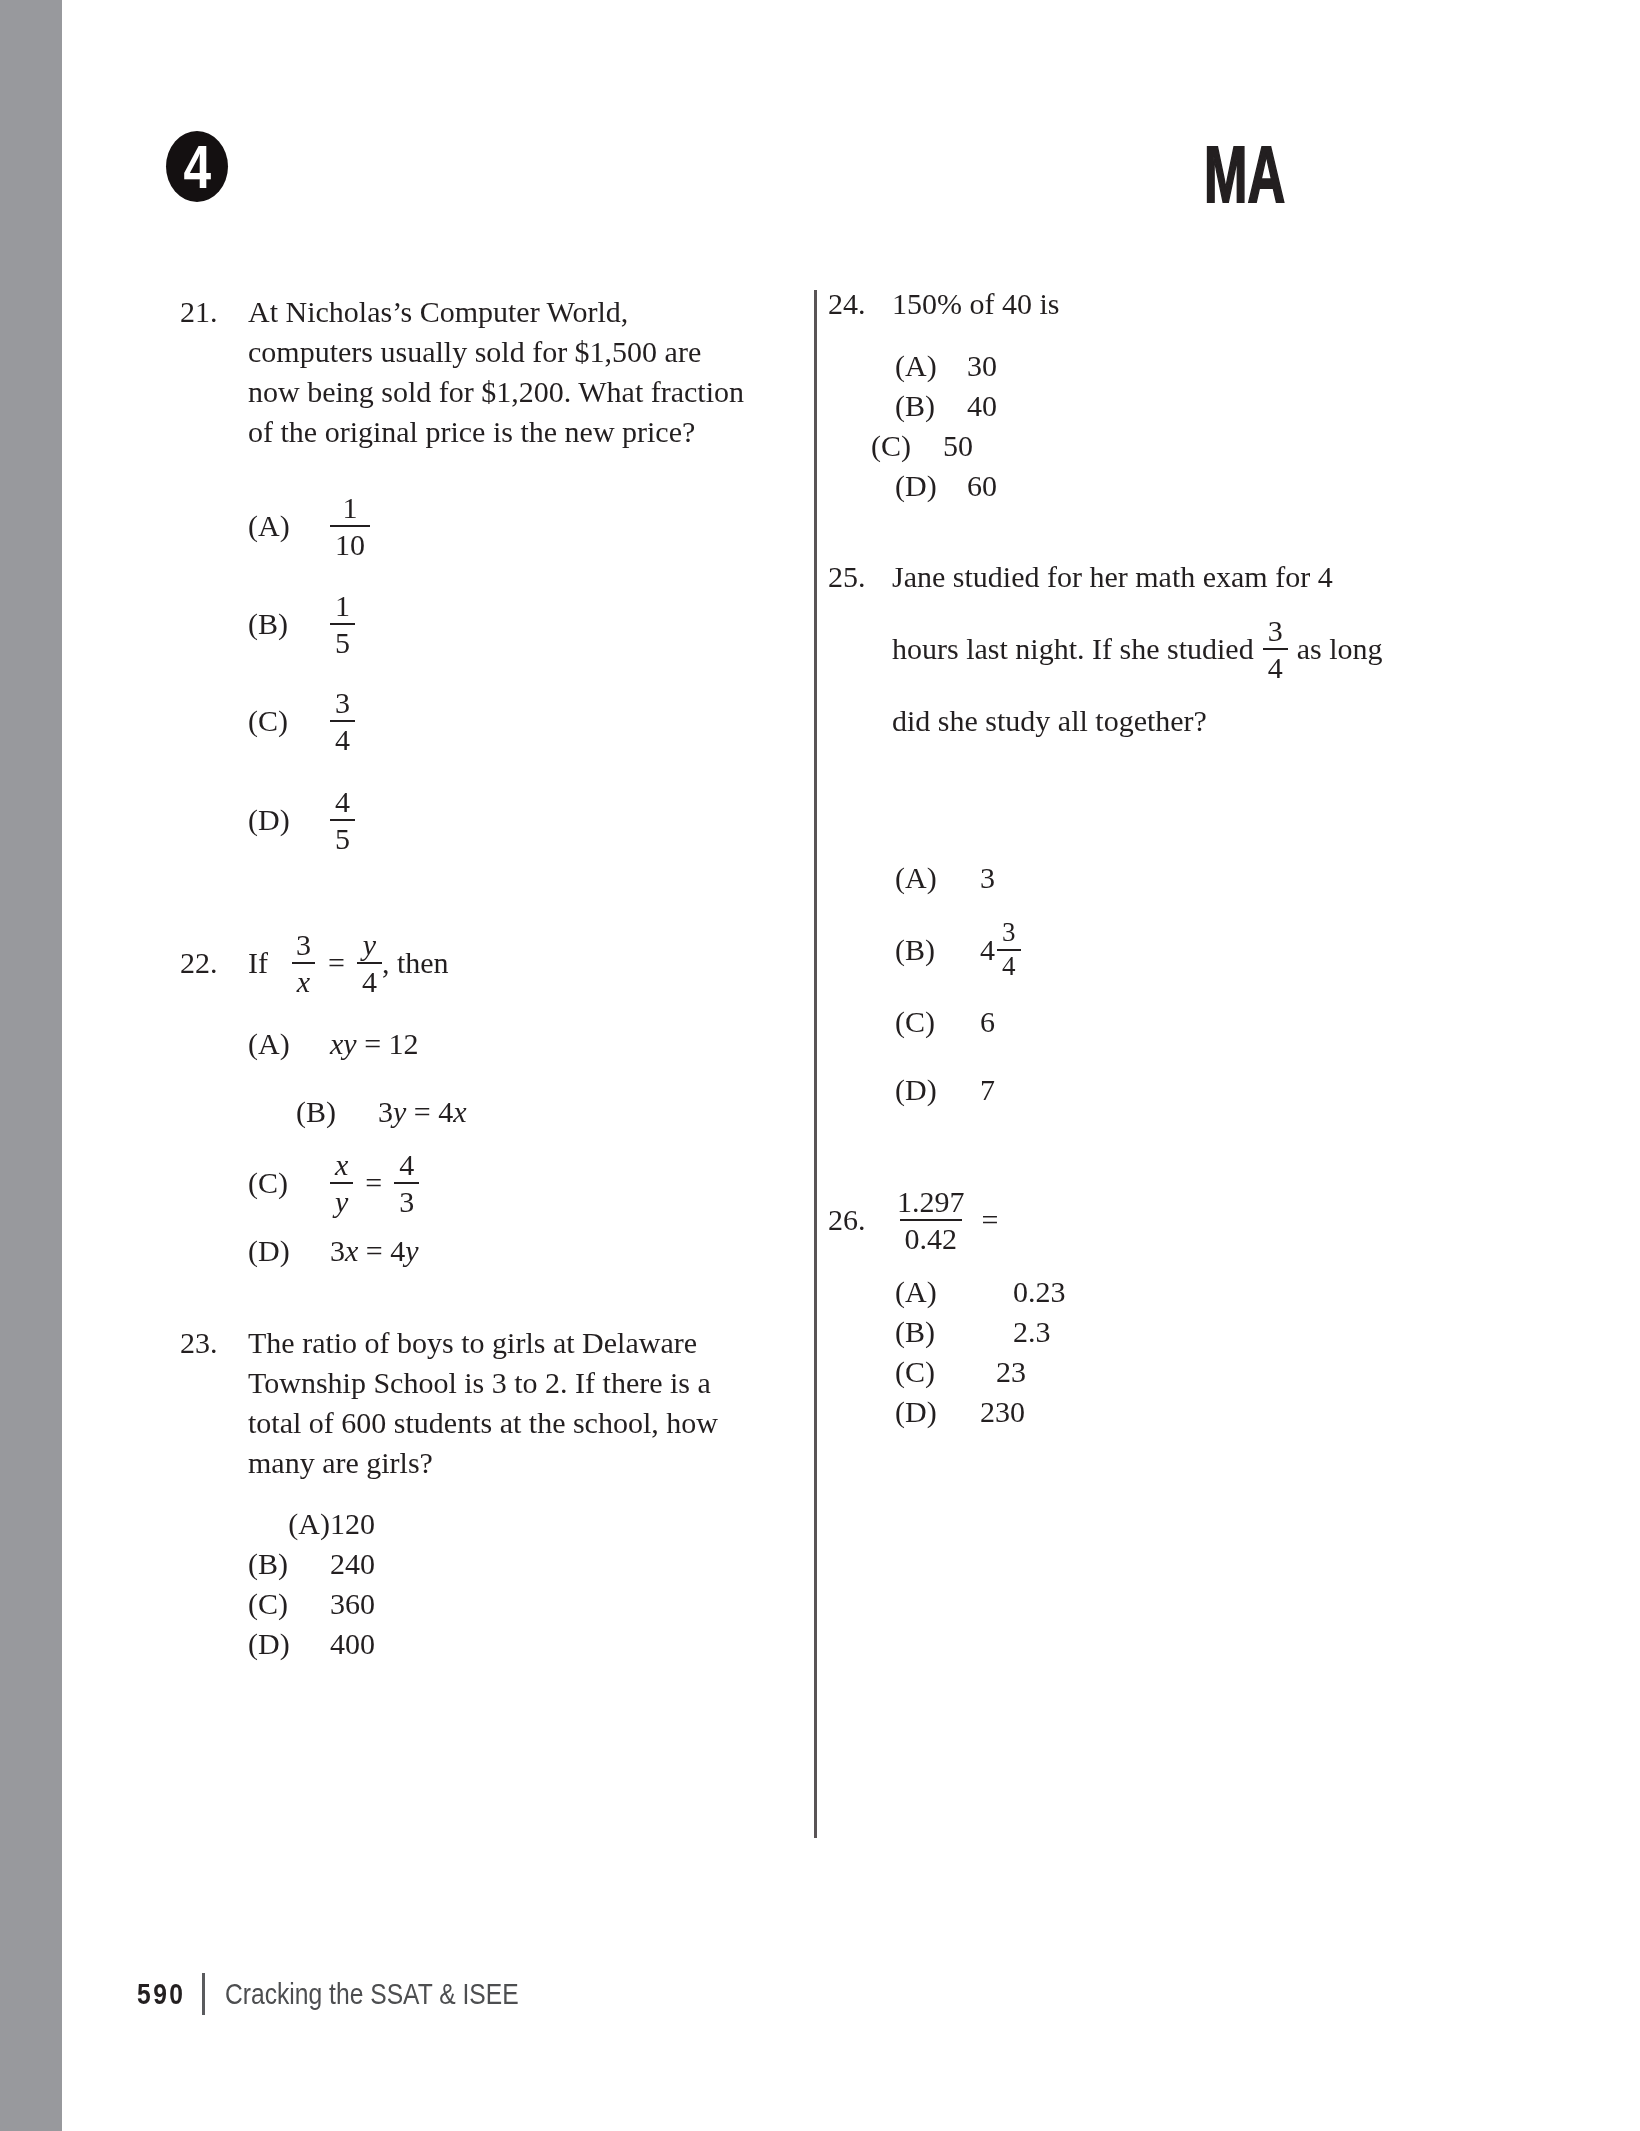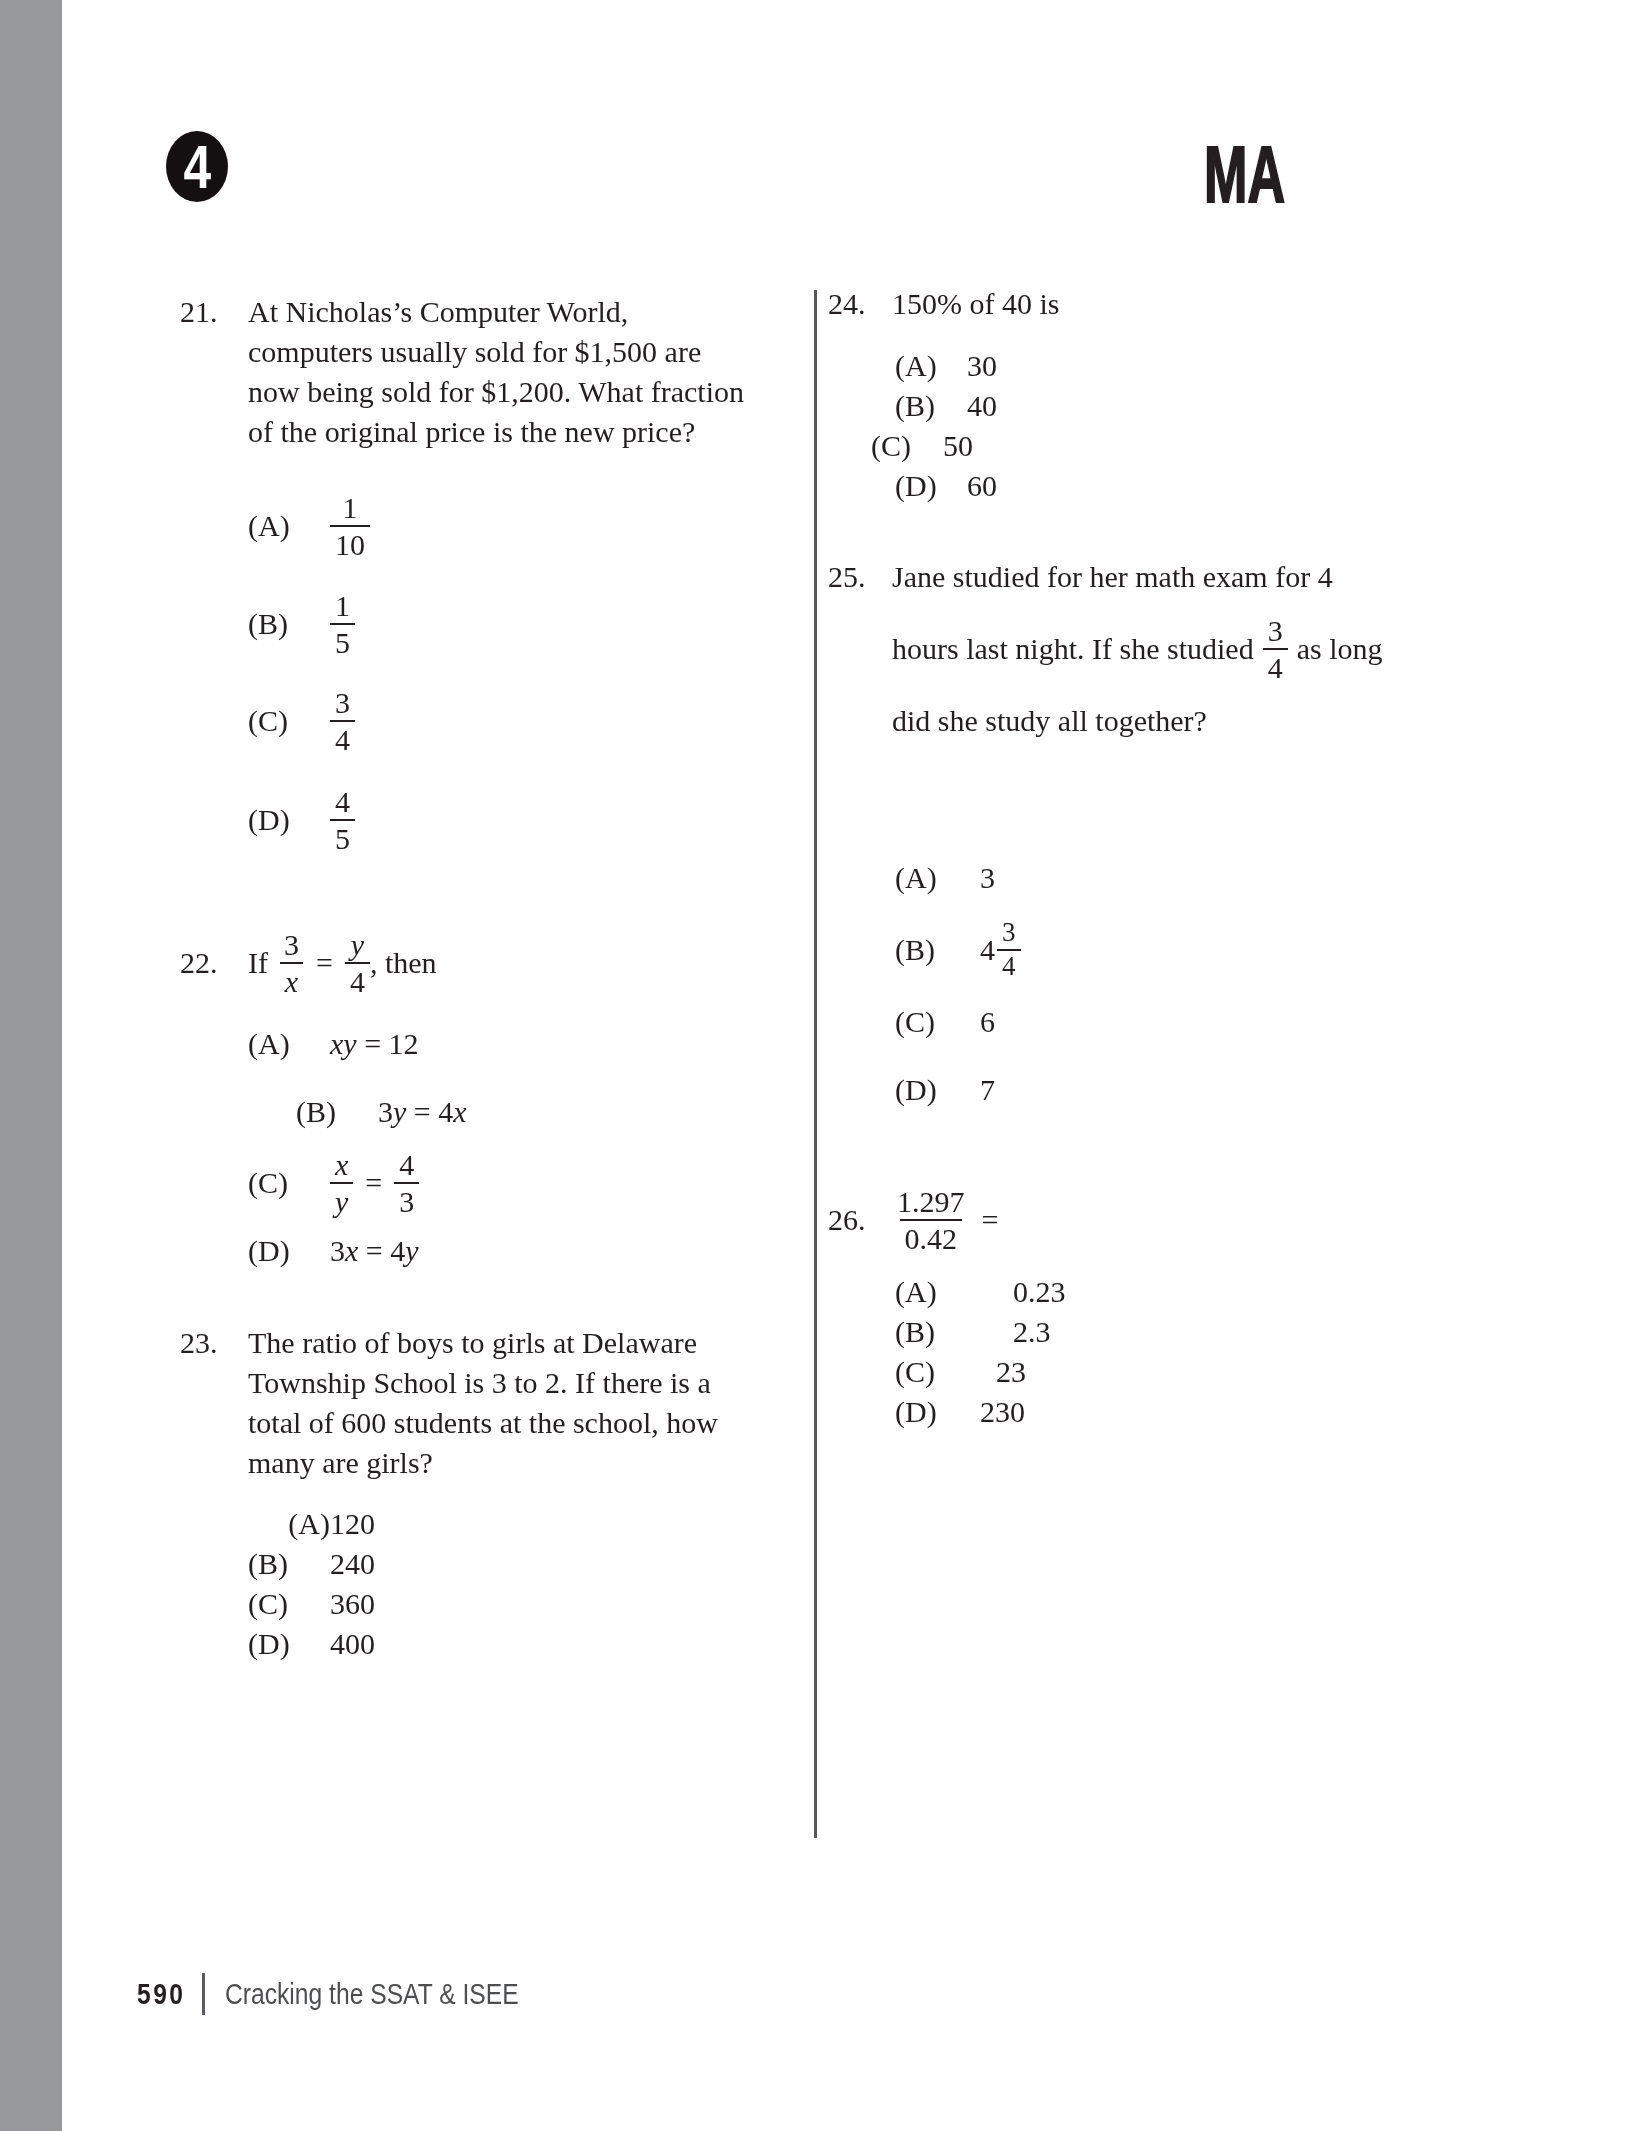--- a/index.html
+++ b/index.html
@@ -98,21 +98,21 @@
   <div class="frow" style="left:248px;top:775px;height:90px;">
     <span class="olet">(D)</span>
     <span class="frac">
         <span class="num">4</span>
         <span class="den">5</span>
       </span>
   </div>
 
   <div class="frow" style="left:180px;top:920px;height:86px;">
     <span class="qnum">22.</span>
-    <span style="margin-right:11px;">If</span>
+    <span style="margin-right:23px;">If</span>
     <span class="frac">
         <span class="num">3</span>
         <span class="den iv">x</span>
       </span>
     <span class="eqgap">=</span>
     <span class="frac">
         <span class="num iv">y</span>
         <span class="den">4</span>
       </span>
     <span>, then</span>

